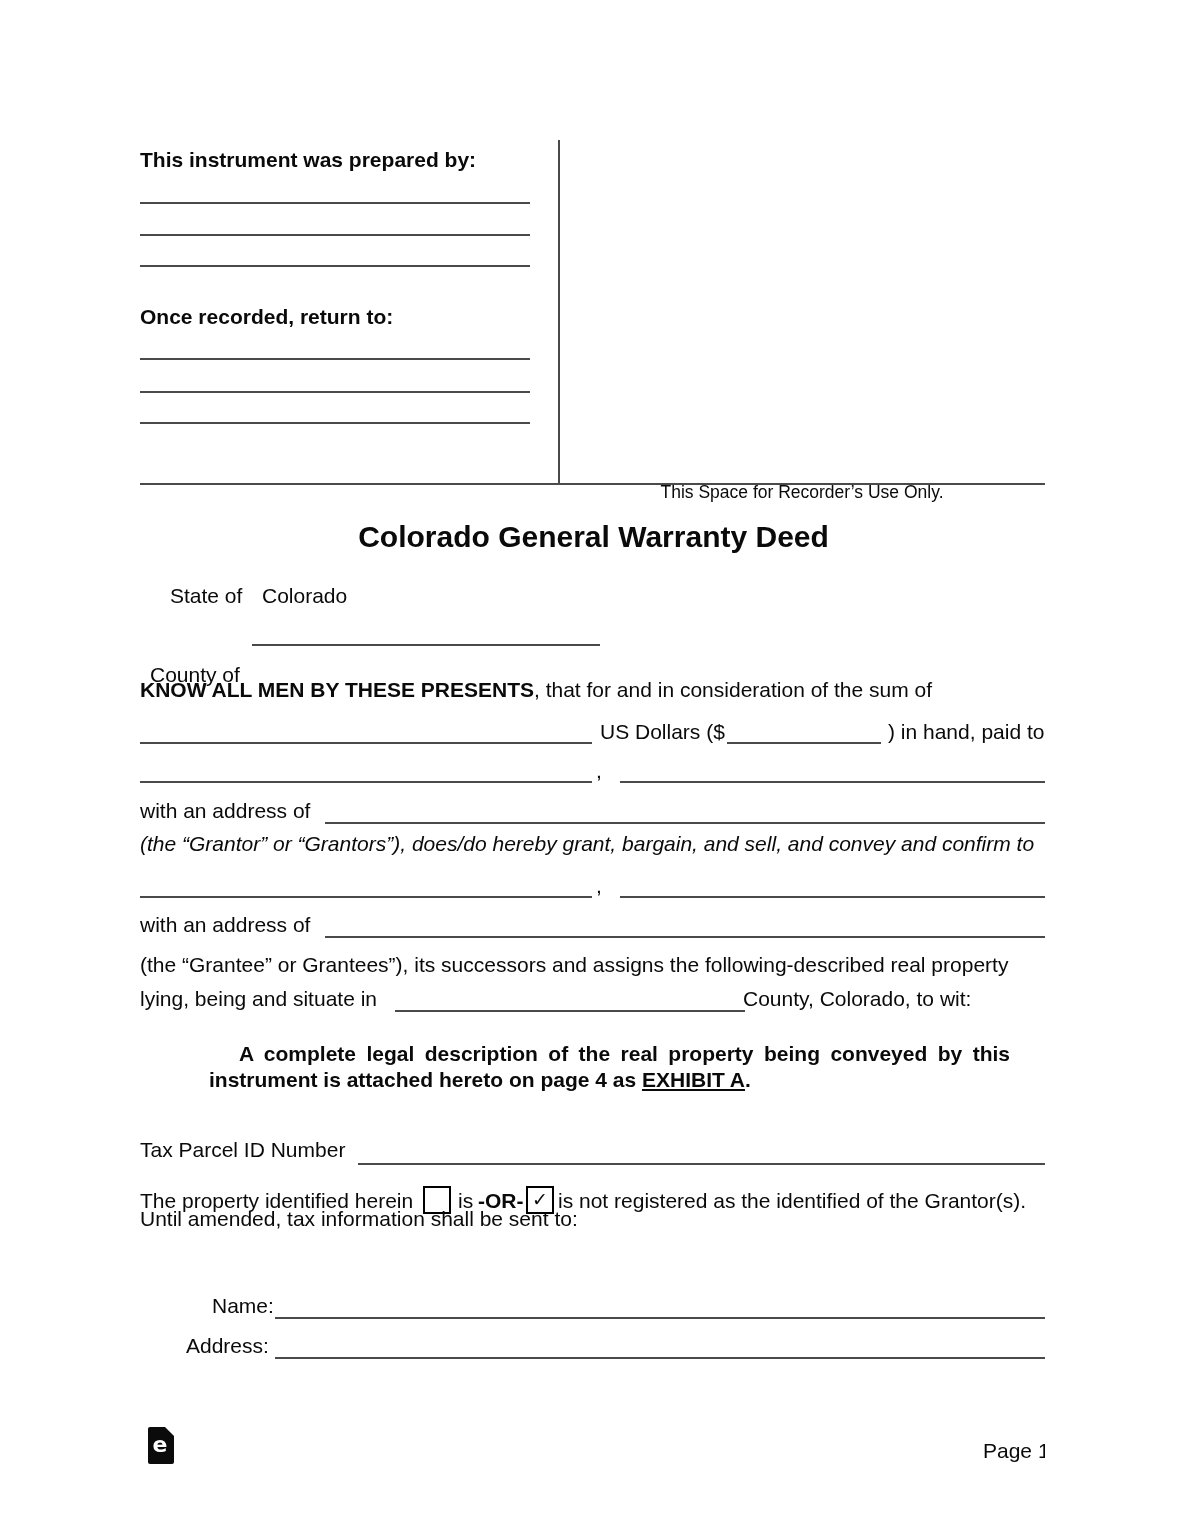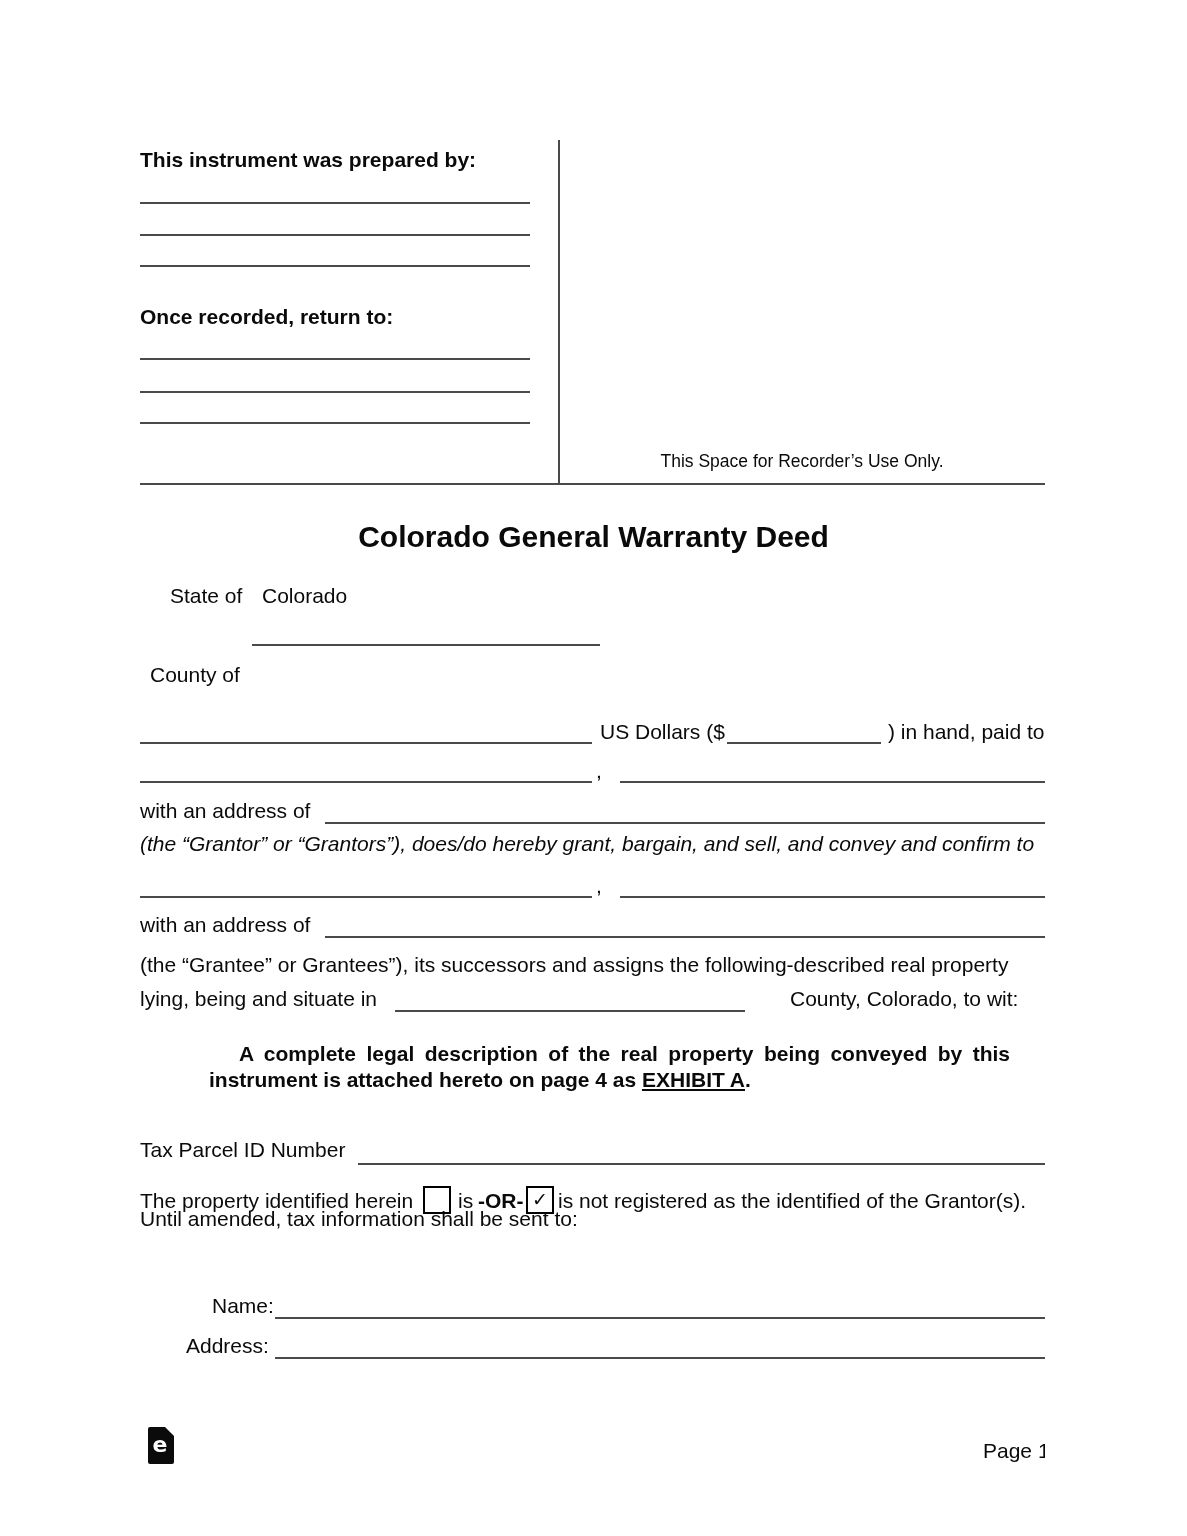--- a/index.html
+++ b/index.html
@@ -43,31 +43,34 @@
   <div class="blank" style="left:140px; top:202px; width:390px;"></div>
   <div class="blank" style="left:140px; top:234px; width:390px;"></div>
   <div class="blank" style="left:140px; top:265px; width:390px;"></div>
 
   <div class="abs t b" style="left:140px; top:306px;">Once recorded, return to:</div>
   <div class="blank" style="left:140px; top:358px; width:390px;"></div>
   <div class="blank" style="left:140px; top:391px; width:390px;"></div>
   <div class="blank" style="left:140px; top:422px; width:390px;"></div>
 
   <div class="rule" style="left:558px; top:140px; width:2px; height:344px;"></div>
-  <div class="abs center" style="left:558px; top:452px; width:488px; font-size:17.5px; line-height:18px; white-space:nowrap;">This Space for Recorder’s Use Only.</div>
+  <div class="abs center" style="left:558px; top:483px; width:488px; font-size:17.5px; line-height:18px; white-space:nowrap;">This Space for Recorder’s Use Only.</div>
   <div class="rule" style="left:140px; top:483px; width:906px; height:2px;"></div>
 
   <div class="abs center b" style="left:0; top:521px; width:1187px; font-size:30px; line-height:32px;">Colorado General Warranty Deed</div>
 
   <div class="abs t" style="left:170px; top:585px;">State of</div>
   <div class="abs t" style="left:262px; top:585px;">Colorado</div>
 
   <div class="abs t" style="left:150px; top:623px;margin-top:41px;">County of</div>
   <div class="blank" style="left:252px; top:644px; width:348px;"></div>
 
+  <div class="abs t" style="left:140px; top:679px;">
+    <span class="b">KNOW ALL MEN BY THESE PRESENTS</span><span>, that for and in consideration of the sum of</span>
+  </div>
 
   <div class="blank" style="left:140px; top:742px; width:452px;"></div>
   <div class="abs t" style="left:600px; top:721px;">US Dollars ($</div>
   <div class="blank" style="left:727px; top:742px; width:154px;"></div>
   <div class="abs t" style="left:888px; top:721px;">) in hand, paid to</div>
 
   <div class="blank" style="left:140px; top:781px; width:452px;"></div>
   <div class="abs t" style="left:596px; top:760px;">,</div>
   <div class="blank" style="left:620px; top:781px; width:426px;"></div>
 
@@ -80,21 +83,21 @@
   <div class="abs t" style="left:596px; top:875px;">,</div>
   <div class="blank" style="left:620px; top:896px; width:426px;"></div>
 
   <div class="abs t" style="left:140px; top:914px;">with an address of</div>
   <div class="blank" style="left:325px; top:936px; width:721px;"></div>
 
   <div class="abs t" style="left:140px; top:954px;">(the “Grantee” or Grantees”), its successors and assigns the following-described real property</div>
 
   <div class="abs t" style="left:140px; top:988px;">lying, being and situate in</div>
   <div class="blank" style="left:395px; top:1010px; width:350px;"></div>
-  <div class="abs t" style="left:790px; top:988px;text-align:center;">County, Colorado, to wit:</div>
+  <div class="abs t" style="left:743px; top:988px;text-align:center;">County, Colorado, to wit:</div>
 
   <div class="abs b jline" style="left:209px; top:1041px; width:771px; font-size:21px; line-height:26px;margin-left:30px;">A complete legal description of the real property being conveyed by this</div>
   <div class="abs b" style="left:209px; top:1067px; width:771px; font-size:21px; line-height:26px; white-space:nowrap;">
     <span>instrument is attached hereto on page 4 as </span><span class="exhibit">EXHIBIT A</span><span>.</span>
   </div>
 
   <div class="abs t" style="left:140px; top:1139px;">Tax Parcel ID Number</div>
   <div class="blank" style="left:358px; top:1163px; width:688px;"></div>
 
   <div class="abs t" style="left:140px; top:1190px;">The property identified herein</div>

